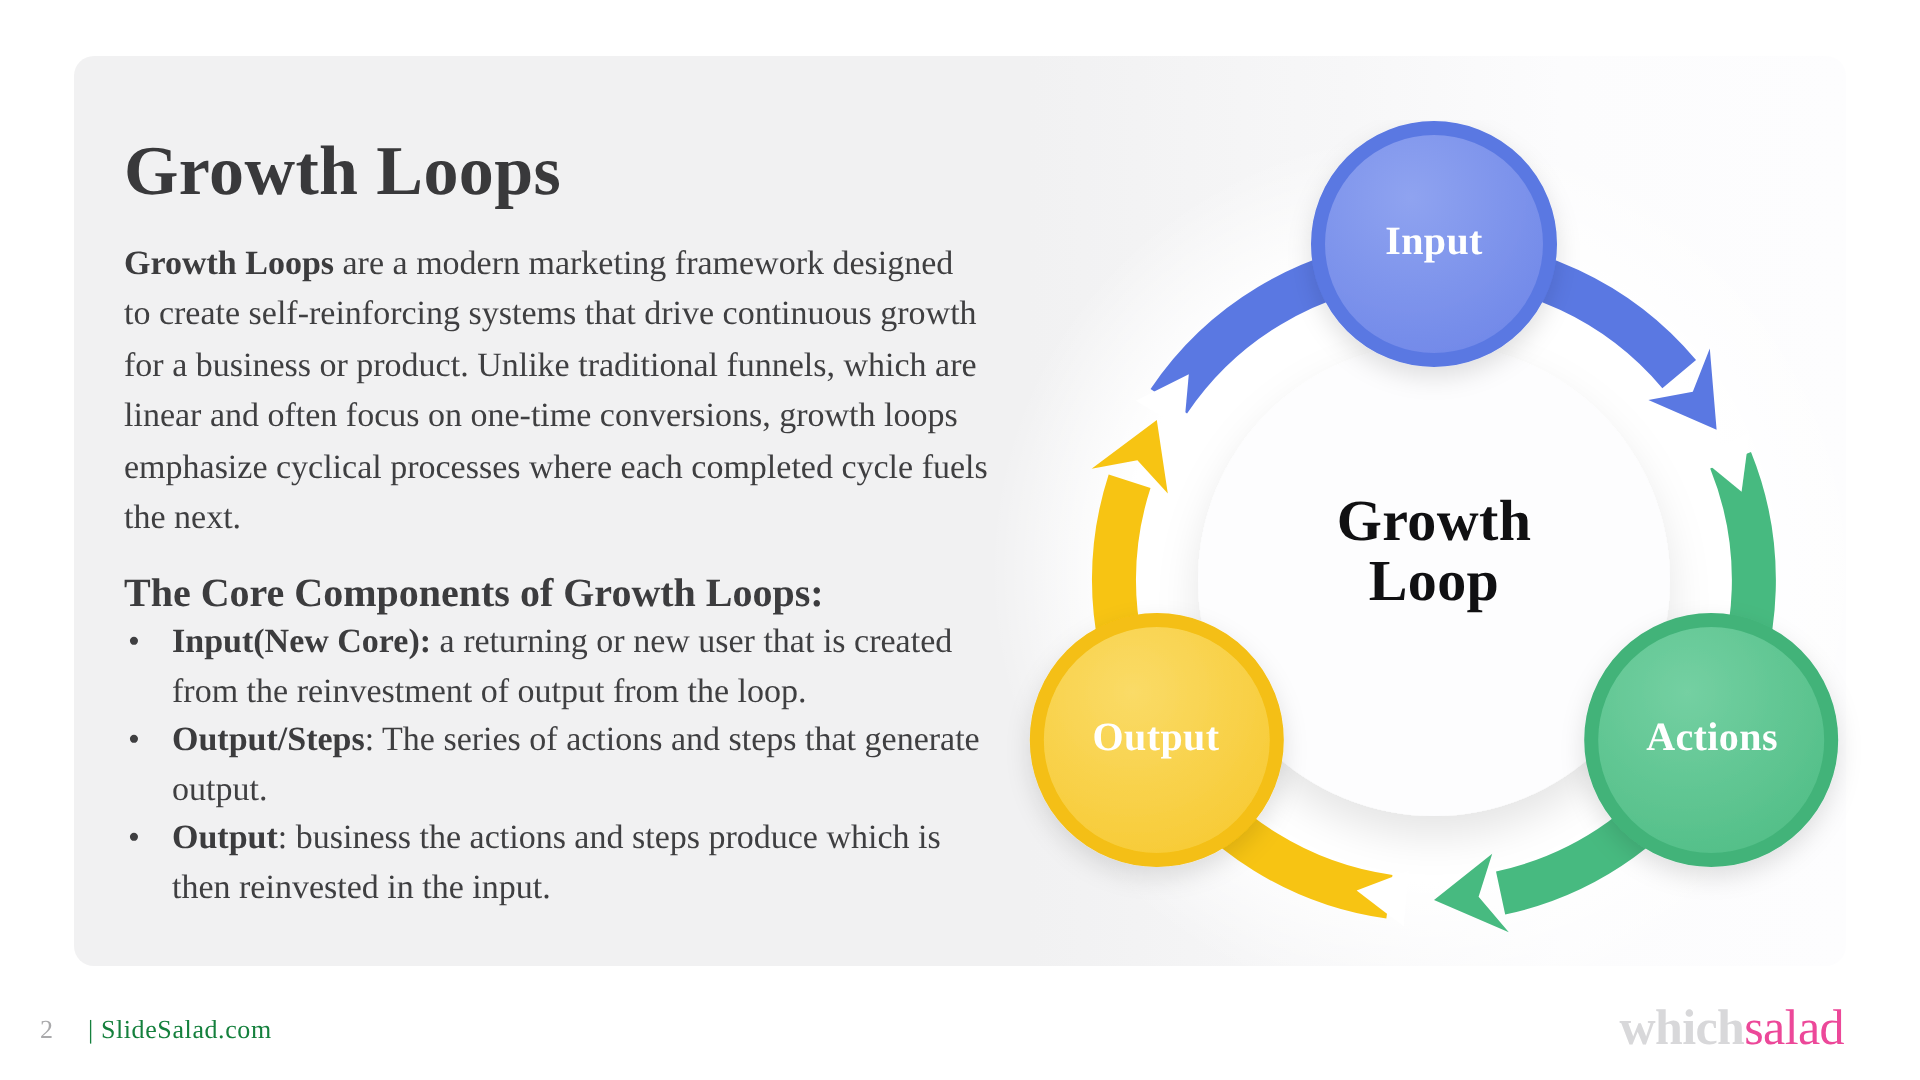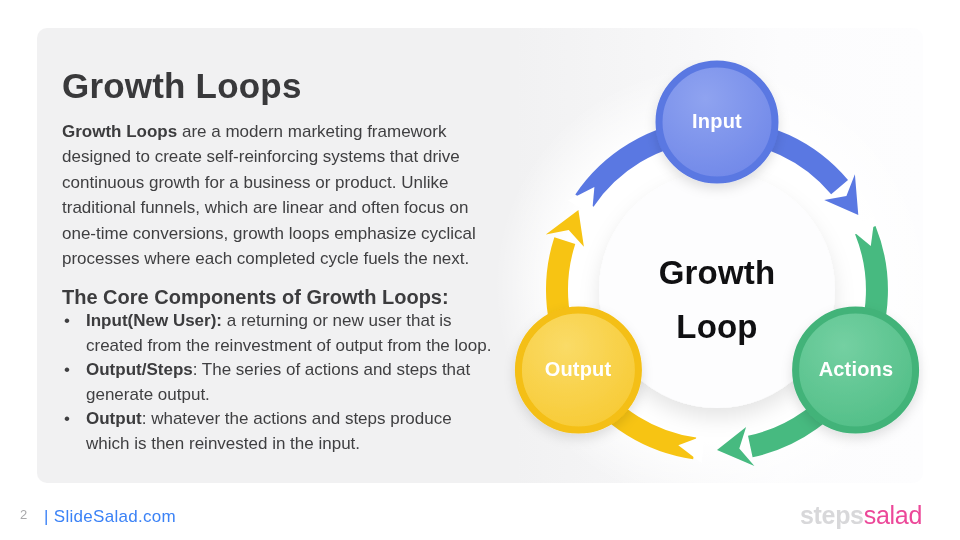--- a/index.html
+++ b/index.html
@@ -1,19 +1,19 @@
 <!DOCTYPE html>
 <html><head>
 <meta charset="utf-8">
 <style>
   html,body{margin:0;padding:0;background:#ffffff;}
   .slide{
     position:relative;width:960px;height:540px;overflow:hidden;
     background:#ffffff;
-    font-family:Liberation Sans, sans-serif;
+    font-family:Liberation Serif, serif;
   }
   .card{
     position:absolute;left:37px;top:28px;width:886px;height:455px;
     border-radius:10px;
     background:linear-gradient(90deg,#F1F1F2 0%,#F1F1F2 54%,#F7F7F8 72%,#FCFCFD 84%,#FDFDFE 100%);
   }
   .page-title{
     position:absolute;left:62px;top:66px;width:440px;
     font-size:35px;font-weight:700;color:#39393B;letter-spacing:0.2px;
   }
@@ -34,28 +34,28 @@
   .diagram svg{position:absolute;left:0;top:0;}
   .node-label{
     position:absolute;width:130px;text-align:center;
     font-size:20px;font-weight:700;color:#ffffff;letter-spacing:0.2px;
   }
   .node-label.input{left:652px;top:110px;}
   .node-label.output{left:513px;top:358px;}
   .node-label.actions{left:791px;top:358px;}
   .center-label{
     position:absolute;left:597px;top:246px;width:240px;
-    text-align:center;font-size:33px;line-height:54px;font-weight:700;
+    text-align:center;font-size:29px;line-height:30px;font-weight:700;
     color:#101012;white-space:pre-line;letter-spacing:0.2px;
   }
   .page-number{
     position:absolute;left:20px;top:507px;font-size:13px;color:#A9A9AB;
   }
   .footer-site{
-    position:absolute;left:44px;top:507px;font-size:17px;color:#3b82f6;letter-spacing:0.3px;
+    position:absolute;left:44px;top:507px;font-size:13px;color:#15803d;letter-spacing:0.3px;
   }
   .brand-logo{
     position:absolute;right:38px;top:501px;font-size:25px;color:#D8D8DA;letter-spacing:-0.3px;
   }
   .brand-logo .bold{font-weight:700;}
   .brand-logo .light{font-weight:400;color:#ec4899;}
 </style>
 </head>
 <body>
 
@@ -66,29 +66,29 @@
 
   <div class="intro">
     <b>Growth Loops</b><span> are a modern marketing framework designed to create self-reinforcing systems that drive continuous growth for a business or product. Unlike traditional funnels, which are linear and often focus on one-time conversions, growth loops emphasize cyclical processes where each completed cycle fuels the next.</span>
   </div>
 
   <div class="components-heading">The Core Components of Growth Loops:</div>
 
   <div class="bullets">
     <div class="bullet">
       <span class="marker">•</span>
-      <span class="btext"><b>Input(New User):</b><span> a returning or new user that is created from the reinvestment of output from the loop.</span></span>
+      <span class="btext"><b>Input(New Core):</b><span> a returning or new user that is created from the reinvestment of output from the loop.</span></span>
     </div>
     <div class="bullet">
       <span class="marker">•</span>
       <span class="btext"><b>Output/Steps</b><span>: The series of actions and steps that generate output.</span></span>
     </div>
     <div class="bullet">
       <span class="marker">•</span>
-      <span class="btext"><b>Output</b><span>: whatever the actions and steps produce which is then reinvested in the input.</span></span>
+      <span class="btext"><b>Output</b><span>: business the actions and steps produce which is then reinvested in the input.</span></span>
     </div>
   </div>
 
   <div class="diagram">
     <svg width="460" height="460" viewBox="0 0 460 460">
       <defs>
         <radialGradient id="glow" cx="50%" cy="49%" r="50%">
           <stop offset="0%" stop-color="#FFFFFF" stop-opacity="1"></stop>
           <stop offset="70%" stop-color="#FFFFFF" stop-opacity="1"></stop>
           <stop offset="100%" stop-color="#FFFFFF" stop-opacity="0"></stop>
@@ -135,14 +135,14 @@
   </div>
 
   <div class="node-label actions">Actions</div>
   <div class="node-label input">Input</div>
   <div class="node-label output">Output</div>
   <div class="center-label">Growth
 Loop</div>
 
   <div class="page-number">2</div>
   <div class="footer-site">| SlideSalad.com</div>
-  <div class="brand-logo"><span class="bold">steps</span><span class="light">salad</span></div>
+  <div class="brand-logo"><span class="bold">which</span><span class="light">salad</span></div>
 </div>
 
 </body></html>

